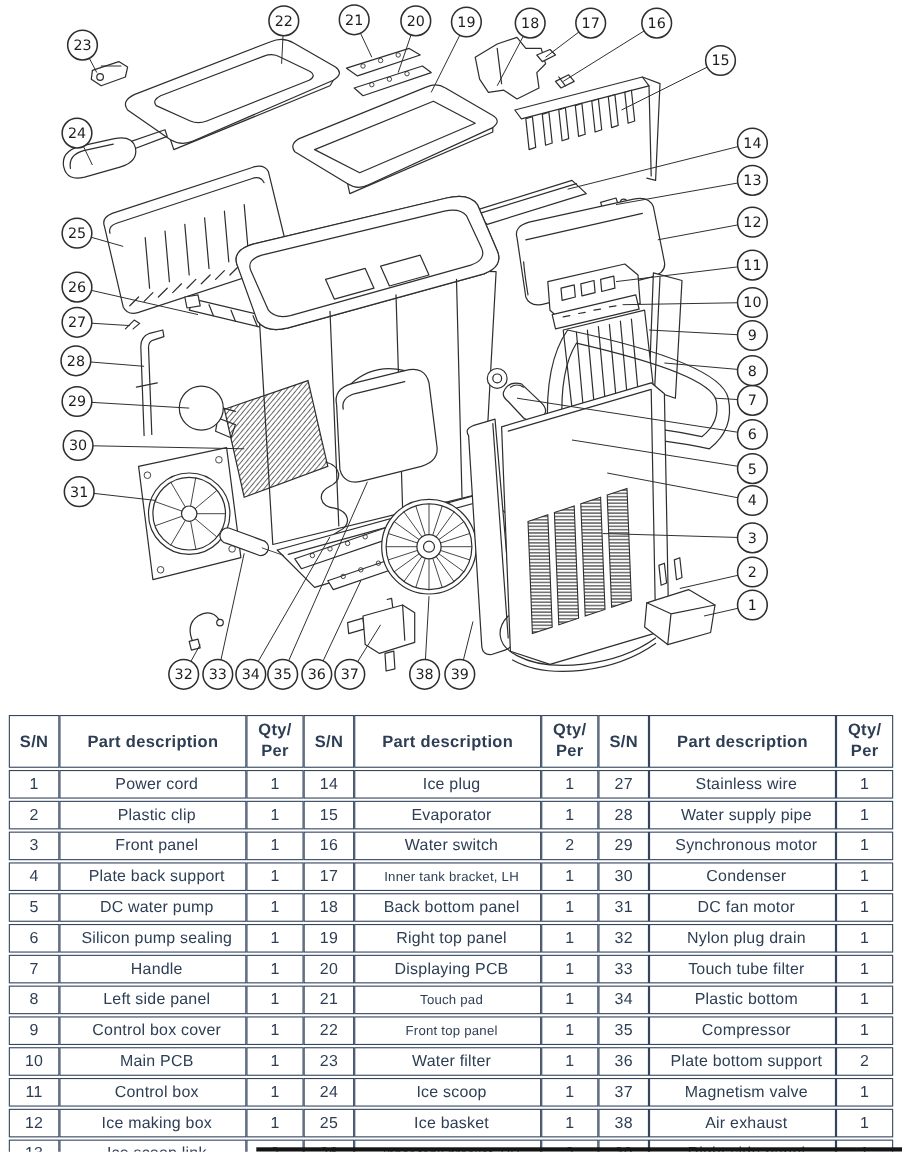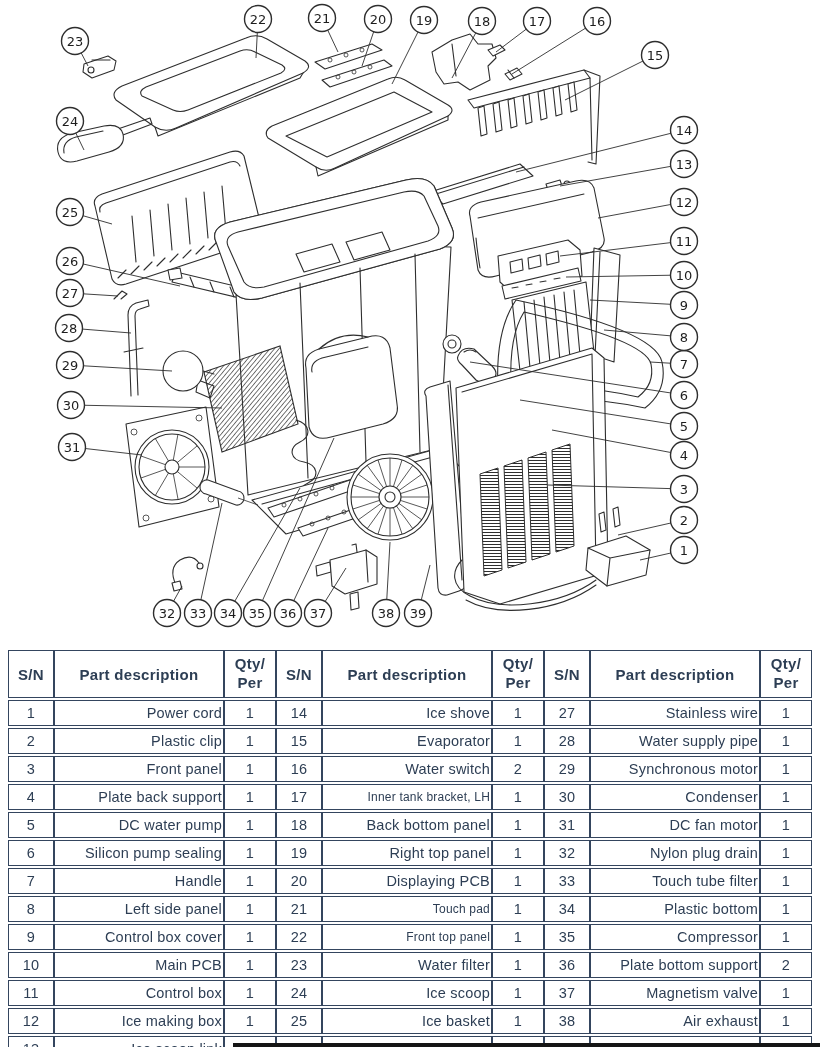--- a/index.html
+++ b/index.html
@@ -19,21 +19,21 @@
   .grille{fill:url(#hgrille);stroke:#2e2e2e;stroke-width:1;}
 
   .tables{position:absolute;left:8px;top:648px;width:804px;display:flex;}
   table{border-collapse:separate;border-spacing:0 2px;table-layout:fixed;width:268px;}
   col.c-sn{width:46px;} col.c-desc{width:170px;} col.c-qty{width:52px;}
   th,td{border:1.4px solid #34455e;color:#2d3e54;overflow:hidden;white-space:nowrap;}
   th{height:44px;font-size:15px;font-weight:700;text-align:center;letter-spacing:.3px;}
   th.qty-h{white-space:pre-line;line-height:1.25;margin-left:36px;}
   td{height:22px;font-size:14.5px;letter-spacing:.2px;}
   td.sn,td.qty{text-align:center;}
-  td.desc{text-align:right;padding-left:8px;}
+  td.desc{text-align:center;padding-left:8px;}
   td.desc.small{font-size:12px;}
   td+td,th+th{border-left:1.4px solid #34455e;}
   .bottom-strip{position:absolute;left:233px;top:1043px;width:587px;height:4px;background:#151515;}
 </style>
 </head>
 <body>
 
 <div class="diagram">
 <svg width="820" height="646" viewBox="0 0 820 646">
   <defs>
@@ -560,21 +560,21 @@
       <tr>
         <th>S/N</th>
         <th>Part description</th>
         <th class="qty-h">Qty/
 Per</th>
       </tr>
     </thead>
     <tbody>
         <tr>
           <td class="sn">14</td>
-          <td class="desc">Ice shove</td>
+          <td class="desc">Ice plug</td>
           <td class="qty">1</td>
         </tr>
         <tr>
           <td class="sn">15</td>
           <td class="desc">Evaporator</td>
           <td class="qty">1</td>
         </tr>
         <tr>
           <td class="sn">16</td>
           <td class="desc">Water switch</td>

